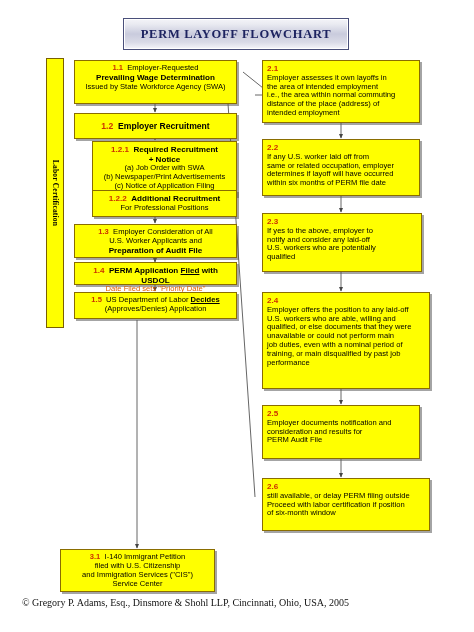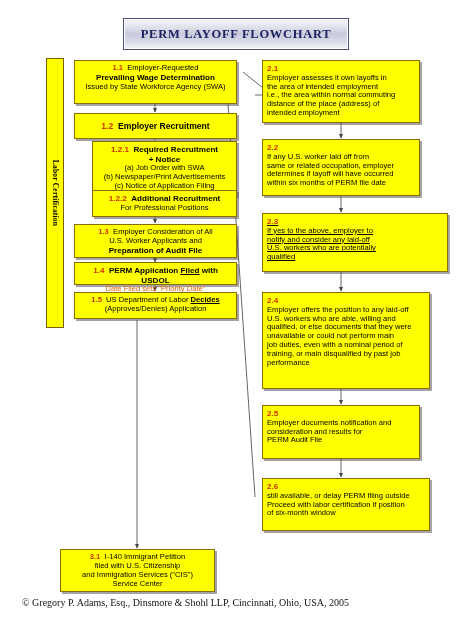--- a/index.html
+++ b/index.html
@@ -194,21 +194,21 @@
 </div>
 
 <div class="node shadow lft fs8" style="left:262px; top:139px; width:158px; height:57px;">
   <span class="ln num fs85">2.2</span>
   <span class="ln">If any U.S. worker laid off from</span>
   <span class="ln">same or related occupation, employer</span>
   <span class="ln">determines if layoff will have occurred</span>
   <span class="ln">within six months of PERM file date</span>
 </div>
 
-<div class="node shadow lft fs8" style="left:262px; top:213px; width:186px; height:59px;text-decoration:underline;">
+<div class="node shadow lft fs8" style="left:262px; top:213px; width:160px; height:59px;">
   <span class="ln num fs85">2.3</span>
   <span class="ln">If yes to the above, employer to</span>
   <span class="ln">notify and consider any laid-off</span>
   <span class="ln">U.S. workers who are potentially</span>
   <span class="ln">qualified</span>
 </div>
 
 <div class="node shadow lft fs8" style="left:262px; top:292px; width:168px; height:97px;">
   <span class="ln num fs85">2.4</span>
   <span class="ln">Employer offers the position to any laid-off</span>

